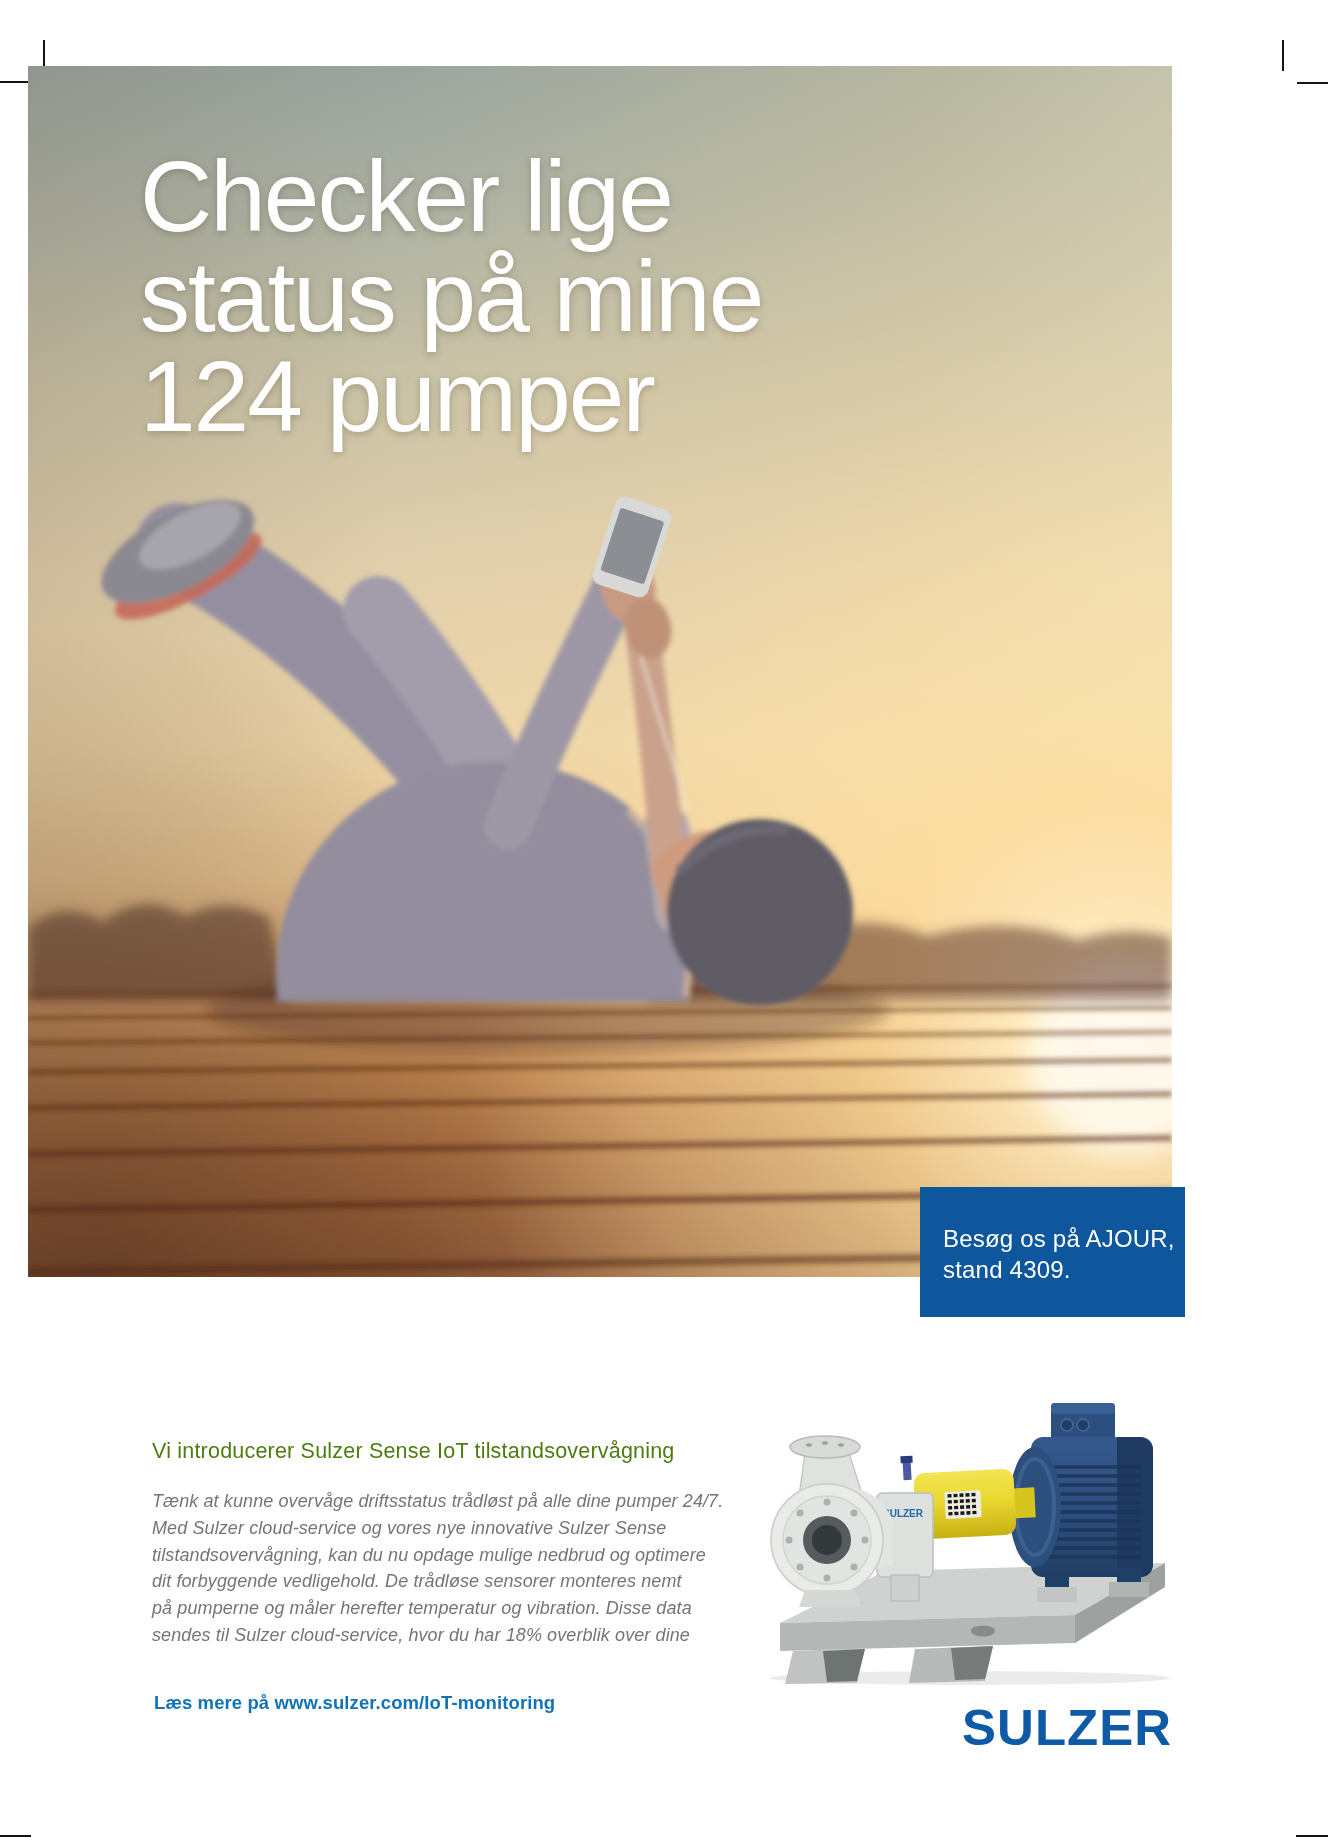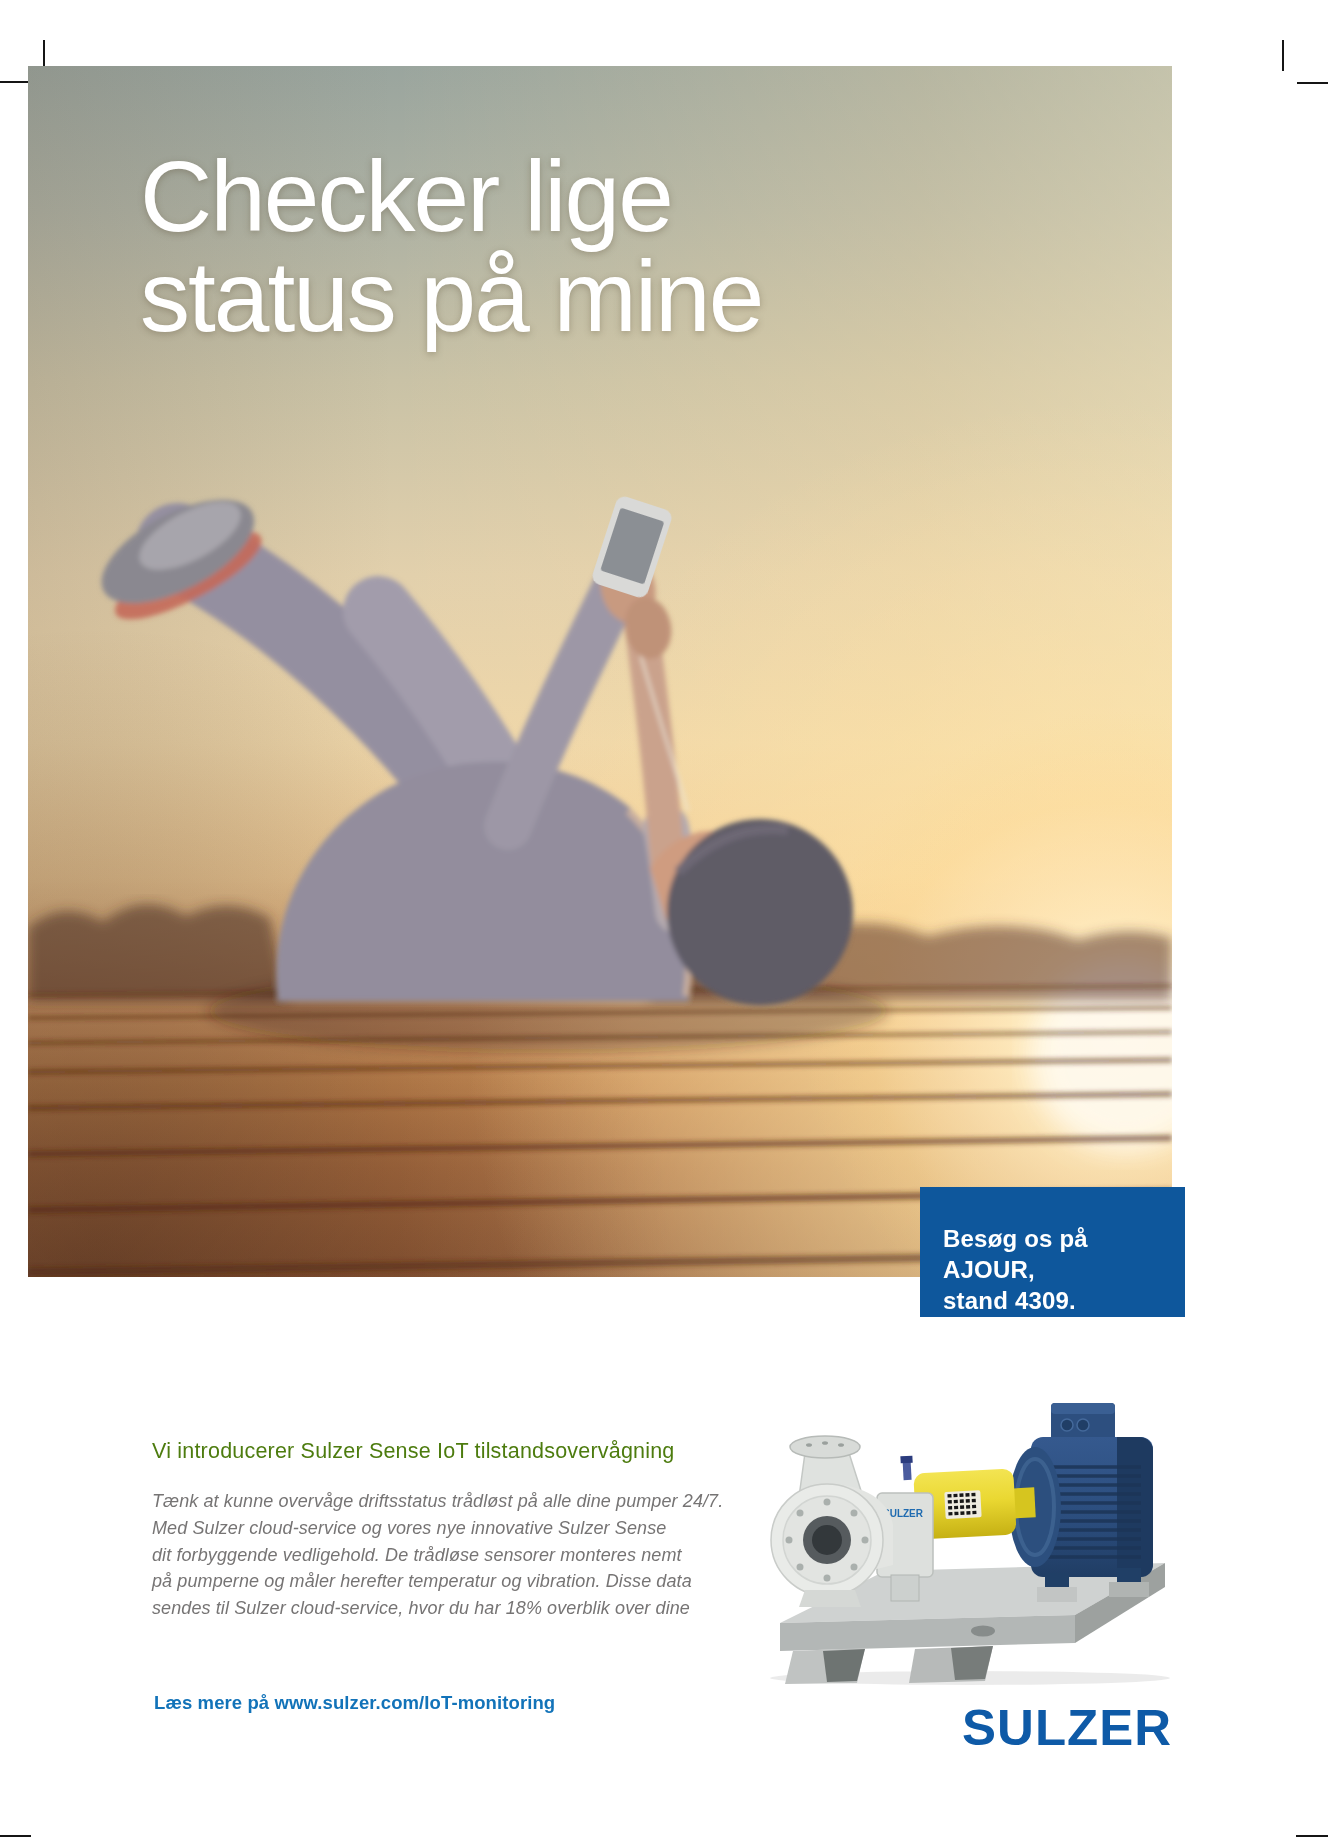--- a/index.html
+++ b/index.html
@@ -24,21 +24,21 @@
   #headline{
     position:absolute;left:112px;top:80px;color:#ffffff;
     font-size:100px;line-height:100px;font-weight:400;letter-spacing:-2px;
     text-shadow:0 2px 7px rgba(96,84,60,.38);
   }
 
   
   #badge{
     position:absolute;left:920px;top:1147px;width:265px;height:130px;
     background:#0e579c;color:#ffffff;box-sizing:border-box;
-    padding:36px 0 0 23px;font-size:24px;line-height:31px;font-weight:700;letter-spacing:.2px;
+    padding:36px 0 0 23px;font-size:24px;line-height:31px;font-weight:400;letter-spacing:.2px;
   }
 
   
   #intro-heading{
     position:absolute;left:152px;top:1396px;
     font-size:21.5px;line-height:30px;color:#4d7c0f;letter-spacing:.2px;
   }
   #intro-body{
     position:absolute;left:152px;top:1448px;
     font-size:18px;line-height:26.8px;color:#767474;letter-spacing:.1px;
@@ -145,33 +145,35 @@
 
       <g transform="rotate(18 604 481)">
         <rect x="575" y="435" width="58" height="92" rx="9" fill="#d9d9d7"></rect>
         <rect x="581" y="447" width="46" height="66" rx="3" fill="#8b8f94"></rect>
       </g>
     </svg>
 
     <div id="headline">
       <div>Checker lige</div>
       <div>status på mine</div>
+      <div>124 pumper</div>
     </div>
   </div>
 
   <div id="badge">
     <div>Besøg os på AJOUR,</div>
     <div>stand 4309.</div>
   </div>
 
   <div id="intro-heading">Vi introducerer Sulzer Sense IoT tilstandsovervågning</div>
 
   <div id="intro-body">
     <span>Tænk at kunne overvåge driftsstatus trådløst på alle dine pumper 24/7.</span>
     <span>Med Sulzer cloud-service og vores nye innovative Sulzer Sense</span>
+    <span>tilstandsovervågning, kan du nu opdage mulige nedbrud og optimere</span>
     <span>dit forbyggende vedligehold. De trådløse sensorer monteres nemt</span>
     <span>på pumperne og måler herefter temperatur og vibration. Disse data</span>
     <span>sendes til Sulzer cloud-service, hvor du har 18% overblik over dine</span>
   </div>
 
   <a id="intro-link" href="#">Læs mere på www.sulzer.com/IoT-monitoring</a>
 
   <svg id="pump" width="415" height="300" viewBox="0 0 415 300">
     <defs>
       <linearGradient id="motG" x1="0" y1="0" x2="0" y2="1">

